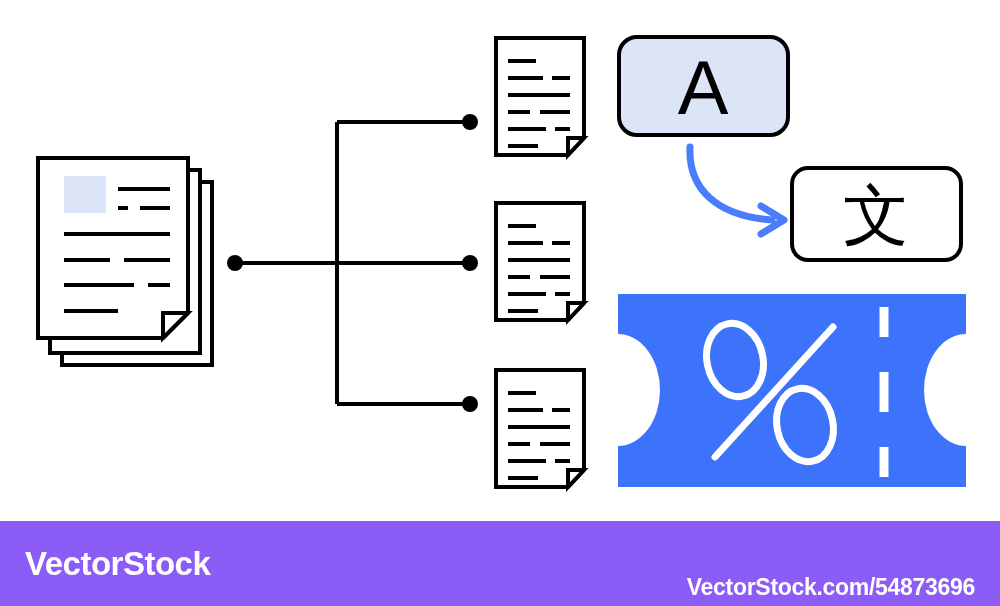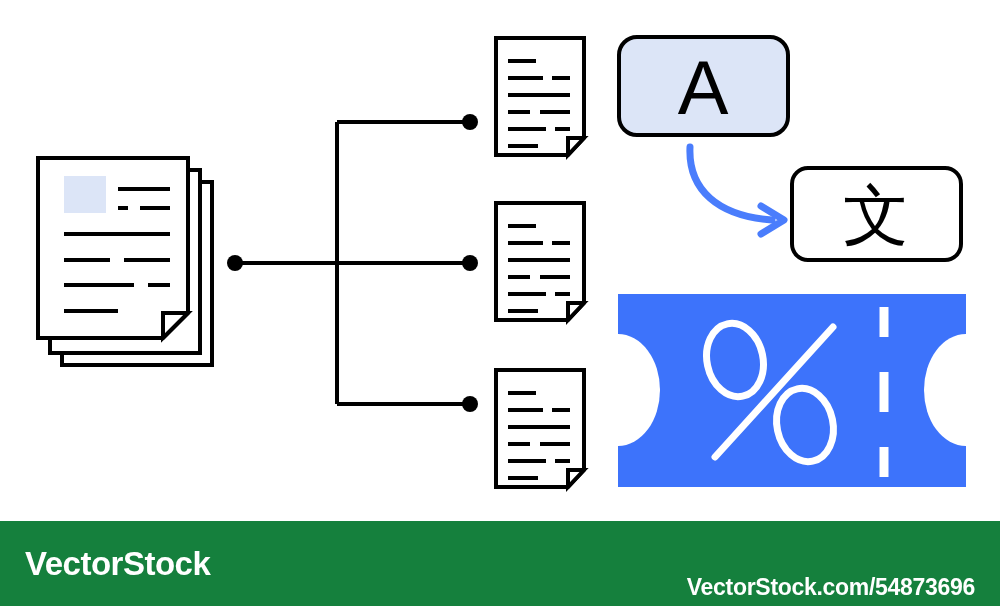--- a/index.html
+++ b/index.html
@@ -29,21 +29,21 @@
   #artboard svg {
     display: block;
   }
   
   #footer {
     position: absolute;
     left: 0;
     top: 521px;
     width: 1000px;
     height: 85px;
-    background: #15803d;
+    background: #8b5cf6;
   }
   #footer .brand {
     position: absolute;
     left: 25px;
     top: 50%;
     transform: translateY(-50%);
     color: #ffffff;
     font-family: "Liberation Sans", sans-serif;
     font-weight: bold;
     font-size: 33px;

